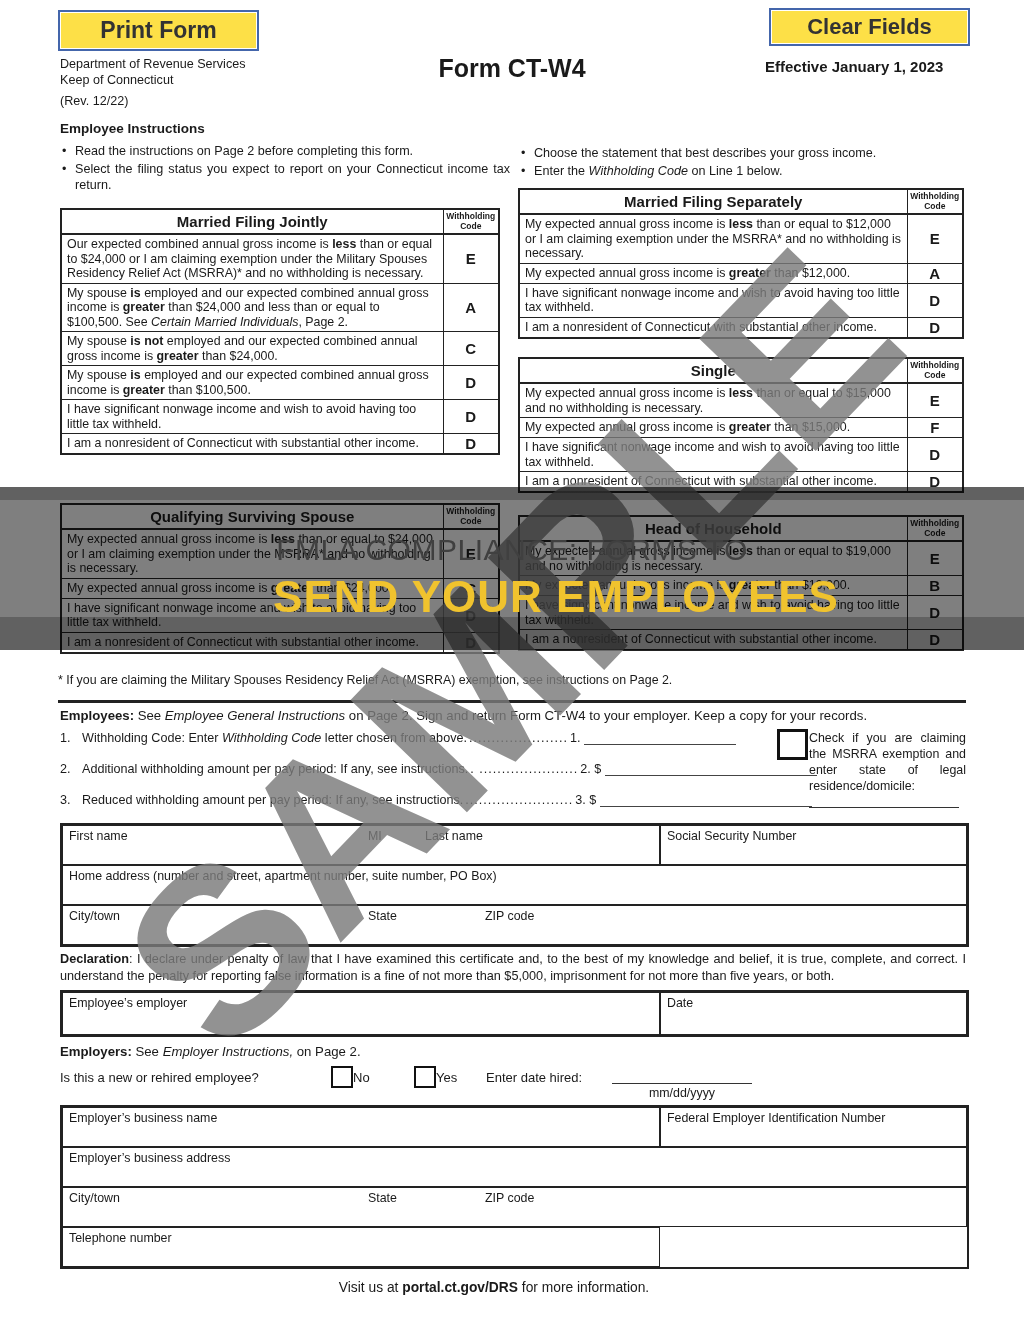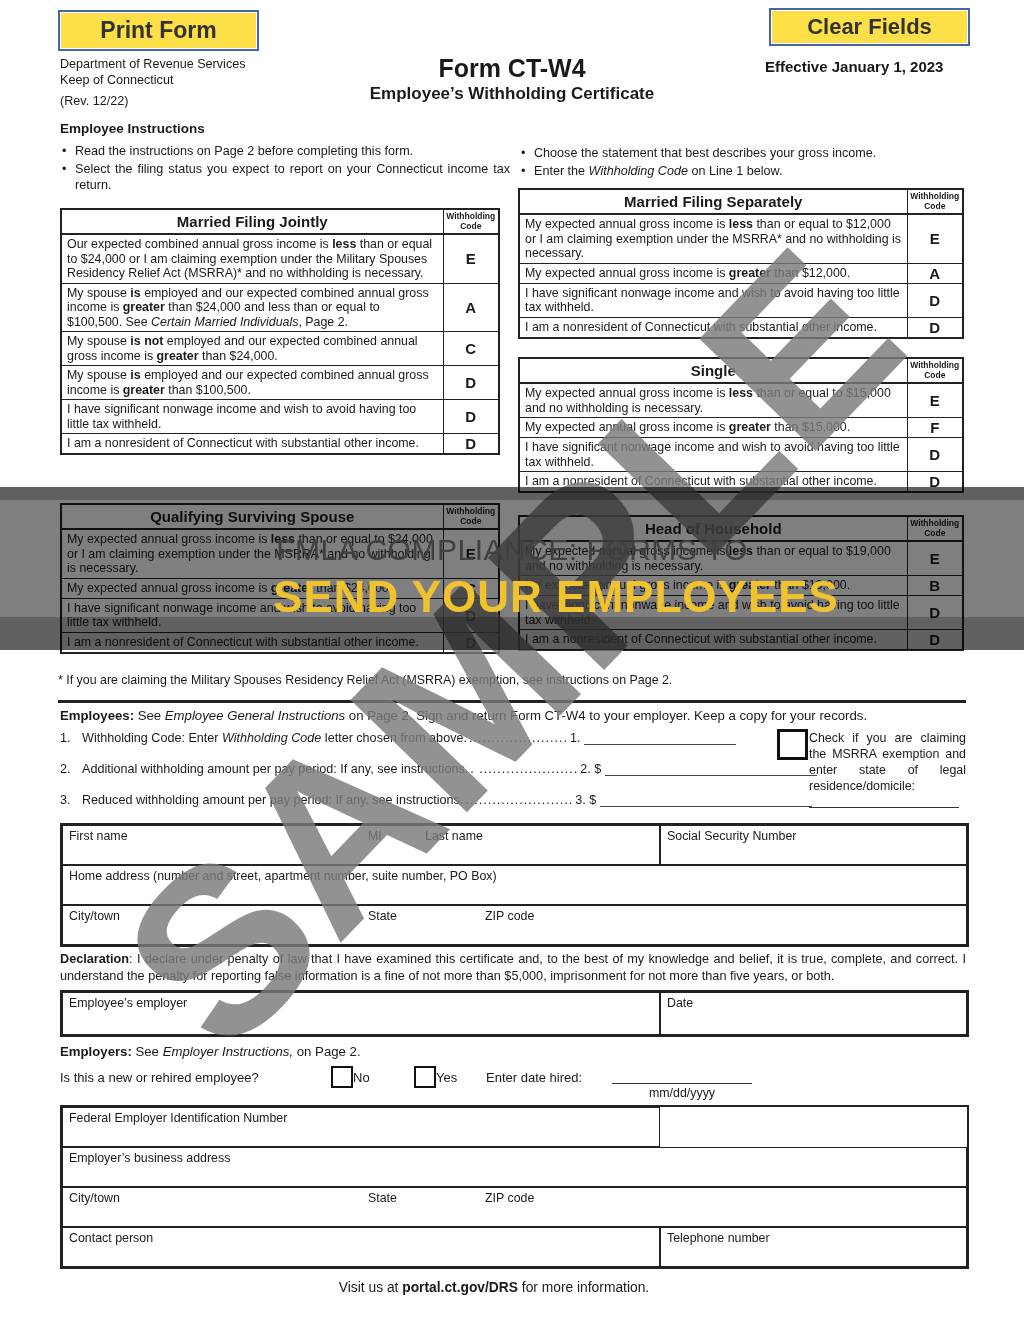--- a/index.html
+++ b/index.html
@@ -71,21 +71,20 @@
   <div class="formbtn" style="left: 58px; top: 10px; width: 197px; height: 37px; border-color: rgb(68, 102, 171);">Print Form</div>
   <div class="formbtn" style="left: 769px; top: 8px; width: 197px; height: 34px; font-size: 22px; border-color: rgb(68, 102, 171);">Clear Fields</div>
 
   <div class="abs agency" style="left:60px;top:56px">
     <div>Department of Revenue Services</div>
     <div>Keep of Connecticut</div>
   </div>
   <div class="abs rev" style="left:60px;top:94px">(Rev. 12/22)</div>
   <div class="abs" style="left:300px;top:55px;width:424px;text-align:center">
     <div class="title">Form CT-W4</div>
-    <div class="subtitle">Employee’s Withholding Certificate</div>
   </div>
   <div class="abs effective" style="left:765px;top:58px">Effective January 1, 2023</div>
 
   <div class="abs instr-h" style="left:60px;top:121px">Employee Instructions</div>
   <div class="abs bullets" style="left:62px;top:143px;width:448px">
     <div class="bullet">
         <span class="dot">•</span>
         <span class="btxt">Read the instructions on Page 2 before completing this form.</span>
       </div>
     <div class="bullet">
@@ -325,34 +324,34 @@
   <div class="cb small-cb" style="left:331px;top:1066px"></div>
   <div class="abs q" style="left:353px;top:1070px">No</div>
   <div class="cb small-cb" style="left:414px;top:1066px"></div>
   <div class="abs q" style="left:436px;top:1070px">Yes</div>
   <div class="abs q" style="left:486px;top:1070px">Enter date hired:</div>
   <div class="abs" style="left:612px;top:1082px;width:140px;border-bottom:1.6px solid #333;height:1px"></div>
   <div class="abs mmdd" style="left:612px;top:1086px;width:140px">mm/dd/yyyy</div>
 
   <div class="fieldgrid" style="left:60px;top:1105px;width:905px;grid-template-columns:598px 1fr;grid-auto-rows:40px">
     <div class="cell">
+      <span class="lbl">Employer’s business name</span>
+    </div>
+    <div class="cell">
       <span class="lbl">Federal Employer Identification Number</span>
     </div>
     <div class="cell" style="grid-column:1 / 3">
       <span class="lbl">Employer’s business address</span>
     </div>
     <div class="cell" style="grid-column:1 / 3">
       <span class="lbl">City/town</span>
       <span class="lbl2" style="left:305px">State</span>
       <span class="lbl2" style="left:422px">ZIP code</span>
     </div>
     <div class="cell">
-      <span class="lbl">Contact person</span>
-    </div>
-    <div class="cell">
       <span class="lbl">Telephone number</span>
     </div>
   </div>
 
   <div class="abs footer" style="left:0;top:1280px;width:988px">Visit us at <b>portal.ct.gov/DRS</b> for more information.</div>
 
   <div class="watermark">SAMPLE</div>
   <div class="bannerstrip"></div>
   <div class="banner1" style="color: #404040;">FMLA COMPLIANCE: FORMS TO</div>
   <div class="banner2" style="color: rgb(240, 195, 46);">SEND YOUR EMPLOYEES</div>

